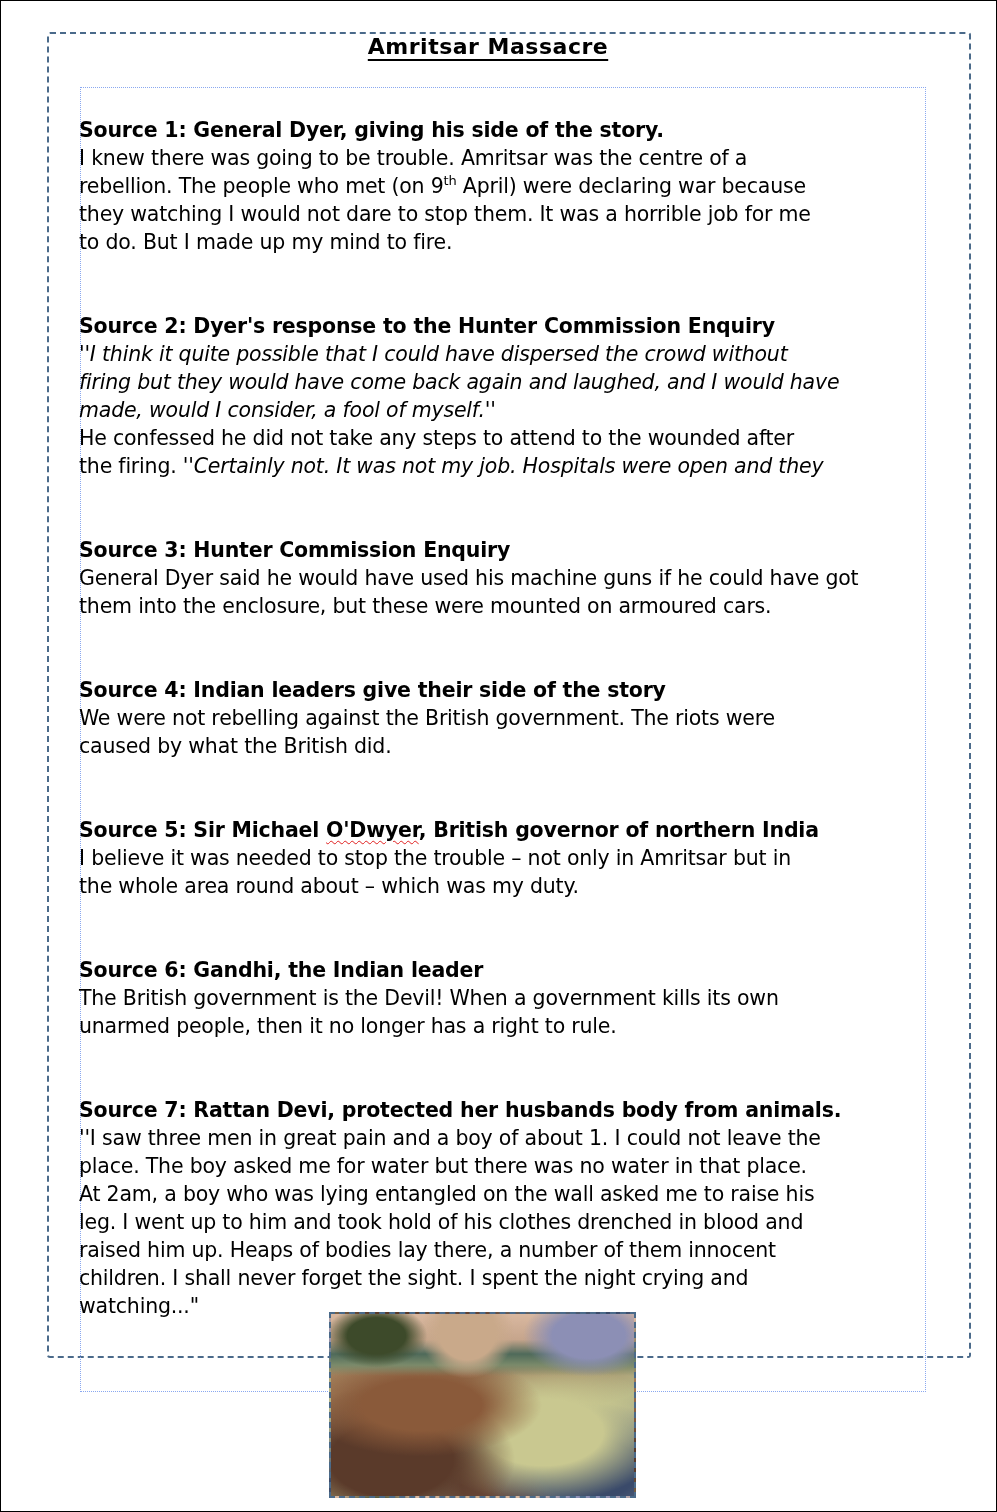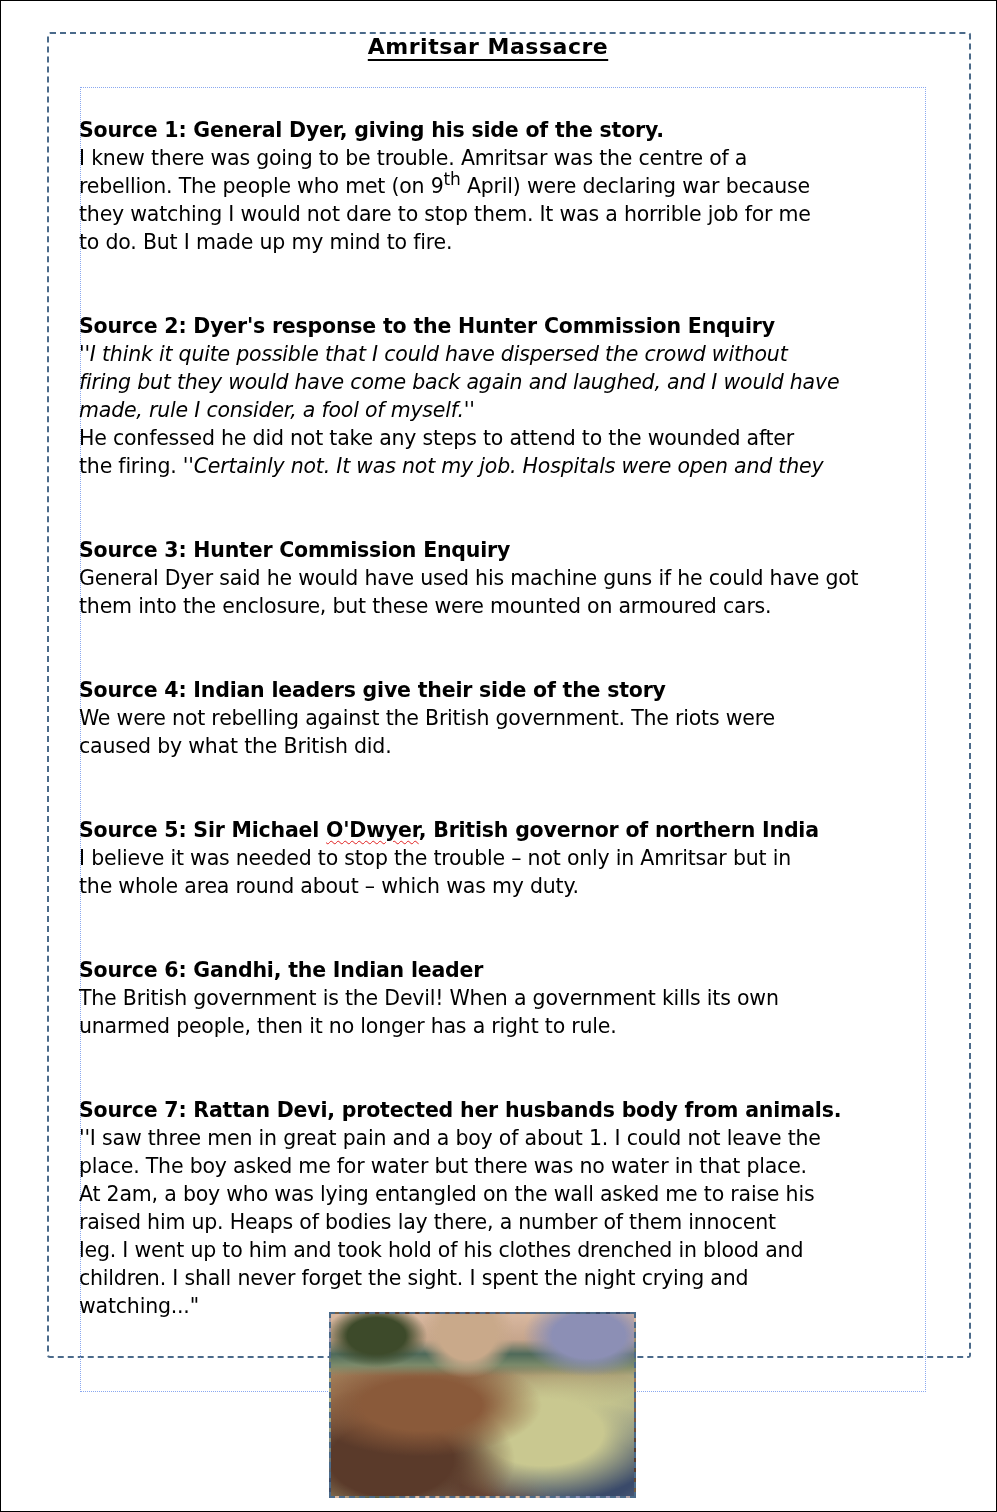--- a/index.html
+++ b/index.html
@@ -65,21 +65,21 @@
   .source-heading {
     font-weight: bold;
     display: block;
     white-space: nowrap;
   }
   .source-body {
     display: block;
   }
   .it { font-style: italic; }
   .gap { height: 56px; }
-  sup { font-size: 17px; line-height: 0; }
+  sup { font-size: 13px; line-height: 0; }
   .spell {
     text-decoration: underline wavy #e02020;
     text-decoration-thickness: 1px;
     text-underline-offset: 3px;
   }
   .picture {
     position: absolute;
     left: 329px; top: 1312px;
     width: 307px; height: 186px;
     border: 2px dashed #4a6a8a;
@@ -117,21 +117,21 @@
     <span class="source-body"><span>rebellion.  The people who met (on 9</span><sup>th</sup><span> April) were declaring war because</span></span>
     <span class="source-body">they watching I would not dare to stop them.  It was a horrible job for me</span>
     <span class="source-body">to do.  But I made up my mind to fire.</span>
   </div>
   <div class="gap"></div>
 
   <div class="source">
     <span class="source-heading">Source 2: Dyer's response to the Hunter Commission Enquiry</span>
     <span class="source-body it">''I think it quite possible that I could have dispersed the crowd without</span>
     <span class="source-body it">firing but they would have come back again and laughed, and I would have</span>
-    <span class="source-body it">made, rule I consider, a fool of myself.''</span>
+    <span class="source-body it">made, would I consider, a fool of myself.''</span>
     <span class="source-body">He confessed he did not take any steps to attend to the wounded after</span>
     <span class="source-body"><span>the firing. </span><span class="it">''Certainly not. It was not my job. Hospitals were open and they</span></span>
   </div>
   <div class="gap"></div>
 
   <div class="source">
     <span class="source-heading">Source 3: Hunter Commission Enquiry</span>
     <span class="source-body">General Dyer said he would have used his machine guns if he could have got</span>
     <span class="source-body">them into the enclosure, but these were mounted on armoured cars.</span>
   </div>
@@ -156,20 +156,20 @@
     <span class="source-body">The British government is the Devil!  When a government kills its own</span>
     <span class="source-body">unarmed people, then it no longer has a right to rule.</span>
   </div>
   <div class="gap"></div>
 
   <div class="source">
     <span class="source-heading">Source 7: Rattan Devi, protected her husbands body from animals.</span>
     <span class="source-body">''I saw three men in great pain and a boy of about 1. I could not leave the</span>
     <span class="source-body">place. The boy asked me for water but there was no water in that place.</span>
     <span class="source-body">At 2am, a boy who was lying entangled on the wall asked me to raise his</span>
+    <span class="source-body">leg. I went up to him and took hold of his clothes drenched in blood and</span>
     <span class="source-body">raised him up. Heaps of bodies lay there, a number of them innocent</span>
-    <span class="source-body">leg. I went up to him and took hold of his clothes drenched in blood and</span>
     <span class="source-body">children. I shall never forget the sight. I spent the night crying and</span>
     <span class="source-body">watching..."</span>
   </div>
 </div>
 
 <div class="picture" title="painting of the Amritsar massacre crowd scene"></div>
 
 </body></html>

